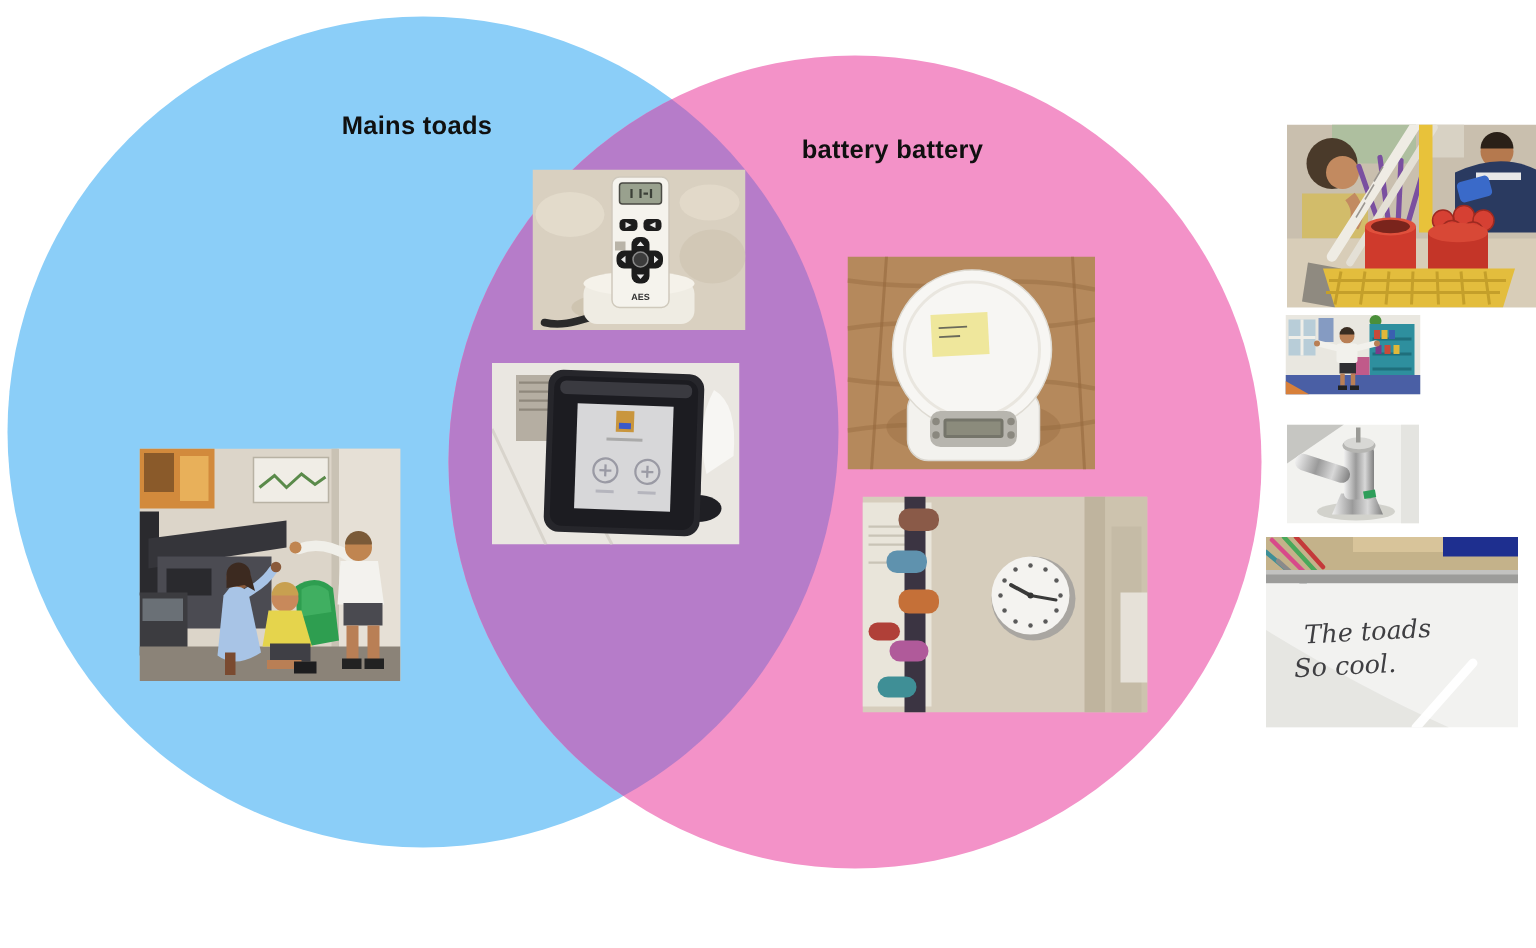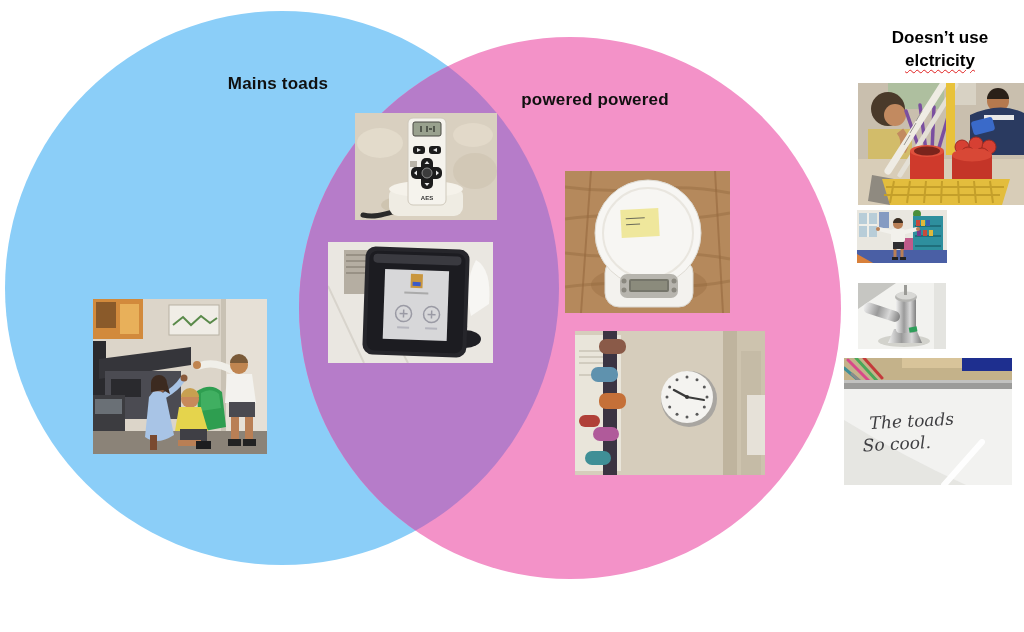--- a/index.html
+++ b/index.html
@@ -38,25 +38,21 @@
         </clipPath>
     </defs>
     <circle cx="282" cy="288" r="277" fill="#8BCEF8"></circle>
     <circle cx="570" cy="308" r="271" fill="#F392C8"></circle>
     <g clip-path="url(#blueClip)">
       <circle cx="570" cy="308" r="271" fill="#B67CC9"></circle>
     </g>
   </svg>
 
   <div class="vlabel" id="mains-label">Mains toads</div>
-  <div class="vlabel" id="battery-label">powered powered</div>
-  <div id="no-elec-heading">
-    <div>Doesn’t use</div>
-    <div class="misspelled">elctricity</div>
-  </div>
+  <div class="vlabel" id="battery-label">battery battery</div>
 
   <div class="photo" id="ph-kids">
     <svg viewBox="0 0 174 155">
       <rect width="174" height="155" fill="#dcd5c9"></rect>
       <rect x="132" y="0" width="42" height="155" fill="#e6e0d6"></rect>
       <rect x="128" y="0" width="5" height="155" fill="#c9c2b4"></rect>
       <rect x="0" y="0" width="50" height="40" fill="#d28a3c"></rect>
       <rect x="3" y="3" width="20" height="26" fill="#8a5a2a"></rect>
       <rect x="27" y="5" width="19" height="30" fill="#e8b05a"></rect>
       <rect x="0" y="42" width="13" height="56" fill="#2a2a2e"></rect>

